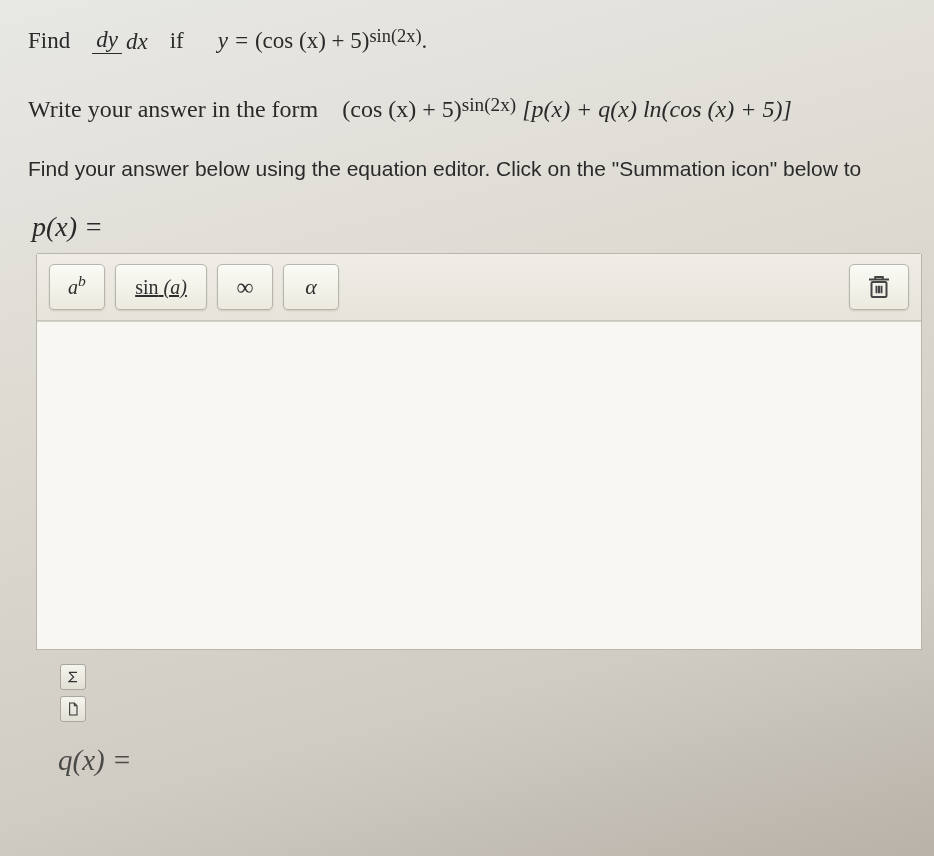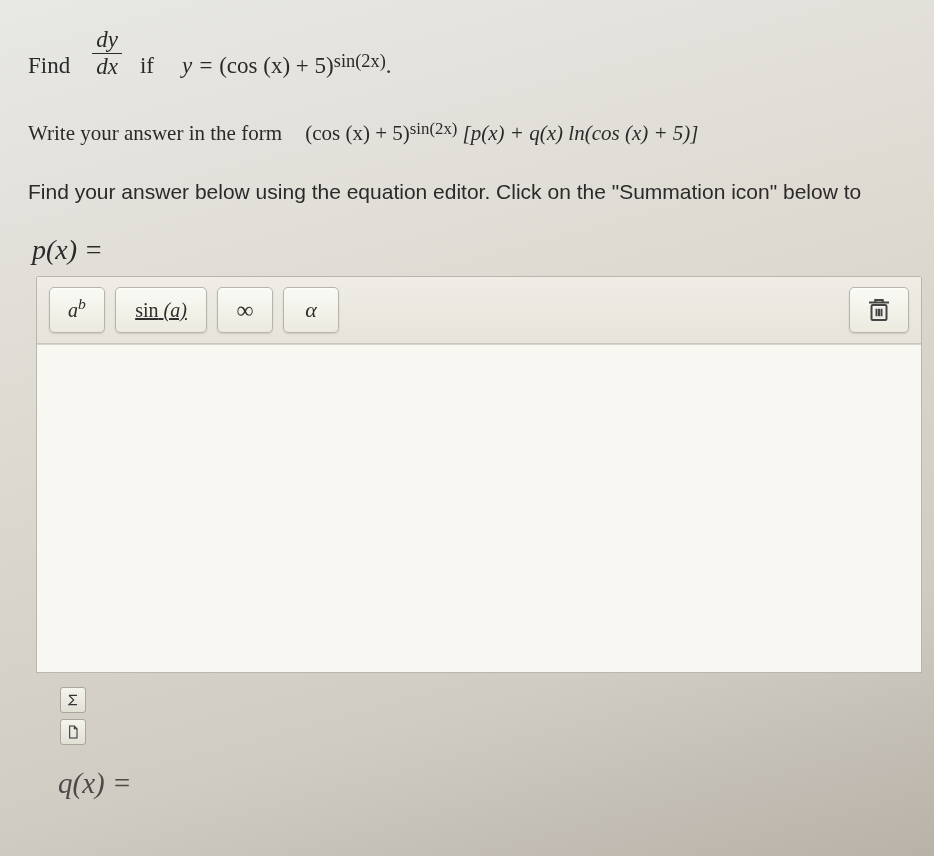--- a/index.html
+++ b/index.html
@@ -19,35 +19,35 @@
   }
   .line1 {
     display: flex;
     align-items: center;
     font-size: 23px;
     margin-bottom: 42px;
   }
   .find-label { margin-right: 14px; }
   .frac {
     display: inline-flex;
-    flex-direction: column;
+    flex-direction: row;
     align-items: center;
     margin: 0 8px;
     font-style: italic;
     line-height: 1.05;
   }
   .frac .num { border-bottom: 1.4px solid #2a2a2a; padding: 0 4px 1px; }
   .frac .den { padding: 1px 4px 0; }
-  .if-label { margin: 0 16px 0 10px; }
+  .if-label { margin: 0 22px 0 10px; }
   .eqn1 { font-style: italic; margin-left: 12px; }
   .eqn1 .rm { font-style: normal; }
   sup { font-size: 0.78em; vertical-align: super; line-height: 0; }
   .exp-offset { position: relative; top: -6px; font-size: 0.8em; }
   .line2 {
-    font-size: 21px;
+    font-size: 24px;
     margin-bottom: 34px;
     white-space: nowrap;
   }
   .line2 .lead { margin-right: 18px; }
   .line3 {
     font-size: 21px;
     margin-bottom: 30px;
     white-space: nowrap;
   }
   .px-label {

